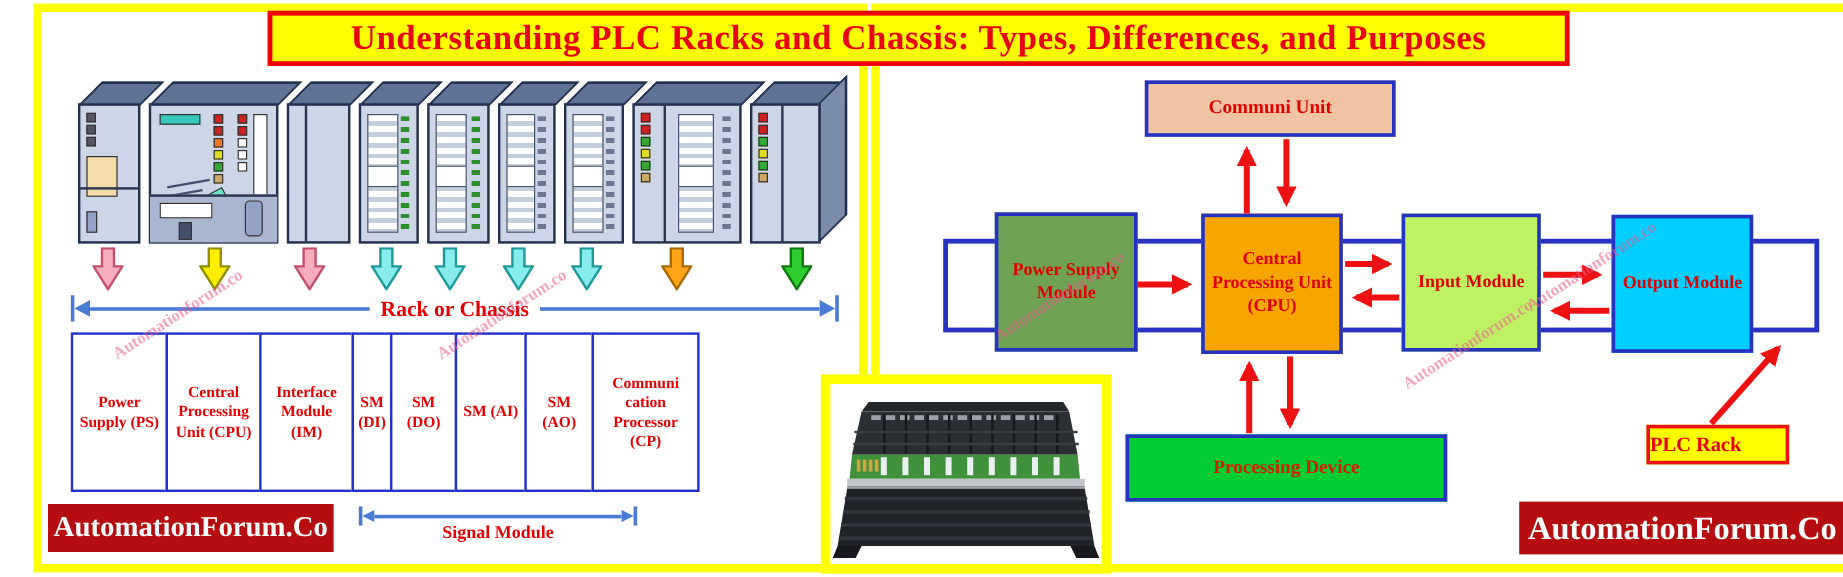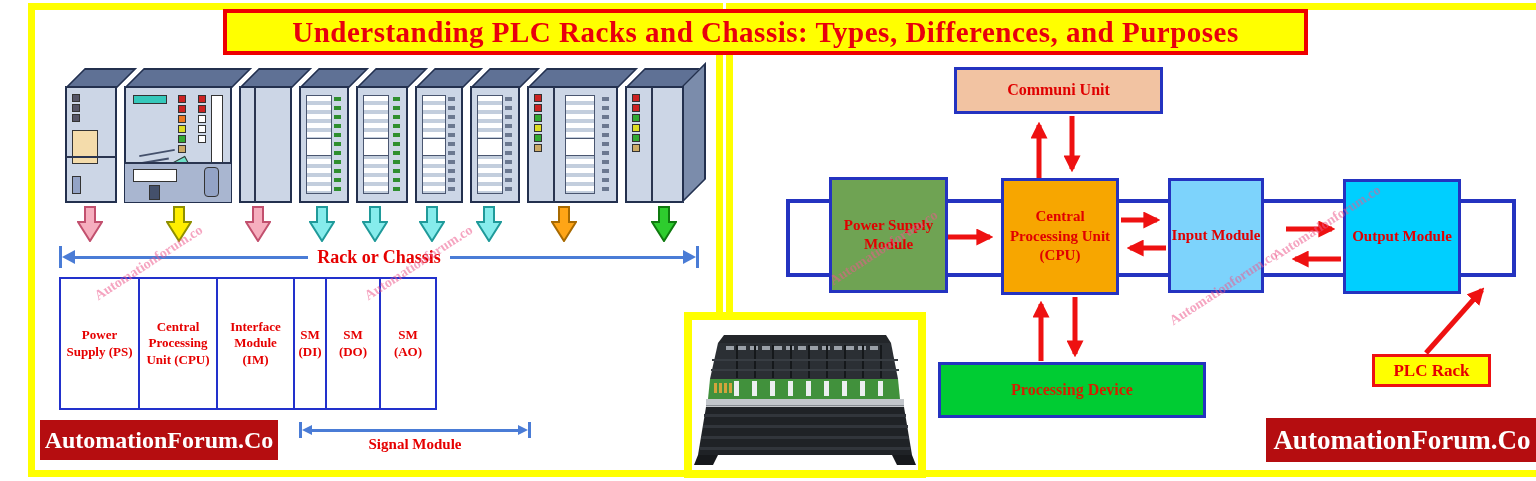--- a/index.html
+++ b/index.html
@@ -60,21 +60,21 @@
   .brand{position:absolute;background:#b50d10;color:#fff;font-weight:700;display:flex;
          align-items:center;justify-content:center;z-index:3;white-space:nowrap;}
   
   .band{position:absolute;left:760px;top:199px;width:730px;height:78px;background:#fff;
         border:4px solid #2433c0;box-sizing:border-box;z-index:2;}
   .blk{position:absolute;border:3px solid #2433c0;box-sizing:border-box;display:flex;
        align-items:center;justify-content:center;text-align:center;color:#e00000;
        font-weight:700;font-size:15px;line-height:1.3;z-index:3;}
   .plcrack{position:absolute;left:1346px;top:354px;width:119px;height:33px;background:#ffff00;
        border:3px solid #ee1111;box-sizing:border-box;display:flex;align-items:center;
-       justify-content:center;color:#e60000;font-weight:700;font-size:17px;z-index:3;}
+       justify-content:flex-start;color:#e60000;font-weight:700;font-size:17px;z-index:3;}
   .rarrows{position:absolute;left:700px;top:8px;z-index:4;pointer-events:none;}
   
   .wm{position:absolute;color:rgba(236,90,140,.55);font-weight:700;font-size:14px;
       transform:rotate(-33deg);white-space:nowrap;z-index:5;pointer-events:none;}
   
   .photobox{position:absolute;left:658px;top:312px;width:242px;height:166px;background:#fff;
       border:8px solid #ffff00;box-sizing:border-box;z-index:7;display:flex;align-items:center;justify-content:center;}
   .sig-label{position:absolute;left:273px;top:436px;width:232px;text-align:center;color:#e60000;
       font-weight:700;font-size:15px;z-index:2;}
 </style>
@@ -216,21 +216,23 @@
     <div class="ah right"></div>
     <div class="endbar" style="height:22px"></div>
   </div>
 
   <div class="ltable">
     <div class="lcell" style="width:81px">Power Supply (PS)</div>
     <div class="lcell" style="width:80px">Central Processing Unit (CPU)</div>
     <div class="lcell" style="width:79px">Interface Module (IM)</div>
     <div class="lcell" style="width:34px">SM (DI)</div>
     <div class="lcell" style="width:56px">SM (DO)</div>
+    <div class="lcell" style="width:60px">SM (AI)</div>
     <div class="lcell" style="width:58px">SM (AO)</div>
+    <div class="lcell" style="width:90px">Communi cation Processor (CP)</div>
   </div>
 
   <div class="dim" style="left:273px;top:422px;width:232px;height:16px;font-size:14px">
     <div class="endbar" style="height:16px"></div>
     <div class="ah left" style="border-top-width:5px;border-bottom-width:5px;border-right-width:10px"></div>
     <div class="line"></div>
     <div class="ah right" style="border-top-width:5px;border-bottom-width:5px;border-left-width:10px"></div>
     <div class="endbar" style="height:16px"></div>
   </div>
   <div class="sig-label">Signal Module</div>
@@ -243,21 +245,21 @@
 
   <div class="blk" style="left:928px;top:67px;width:209px;height:47px;background:#f2c3a2;font-size:16px">
     <span>Communi Unit</span>
   </div>
   <div class="blk" style="left:803px;top:177px;width:119px;height:116px;background:#6fa353">
     <span>Power Supply Module</span>
   </div>
   <div class="blk" style="left:975px;top:178px;width:118px;height:117px;background:#f7a600">
     <span>Central Processing Unit (CPU)</span>
   </div>
-  <div class="blk" style="left:1142px;top:178px;width:96px;height:115px;background:#7dd3fc">
+  <div class="blk" style="left:1142px;top:178px;width:116px;height:115px;background:#bef264">
     <span>Input Module</span>
   </div>
   <div class="blk" style="left:1317px;top:179px;width:118px;height:115px;background:#00cfff">
     <span>Output Module</span>
   </div>
   <div class="blk" style="left:912px;top:362px;width:268px;height:56px;background:#00cc33;font-size:16px;color:#d42000">
     <span>Processing Device</span>
   </div>
   <div class="plcrack">
     <span>PLC Rack</span>

